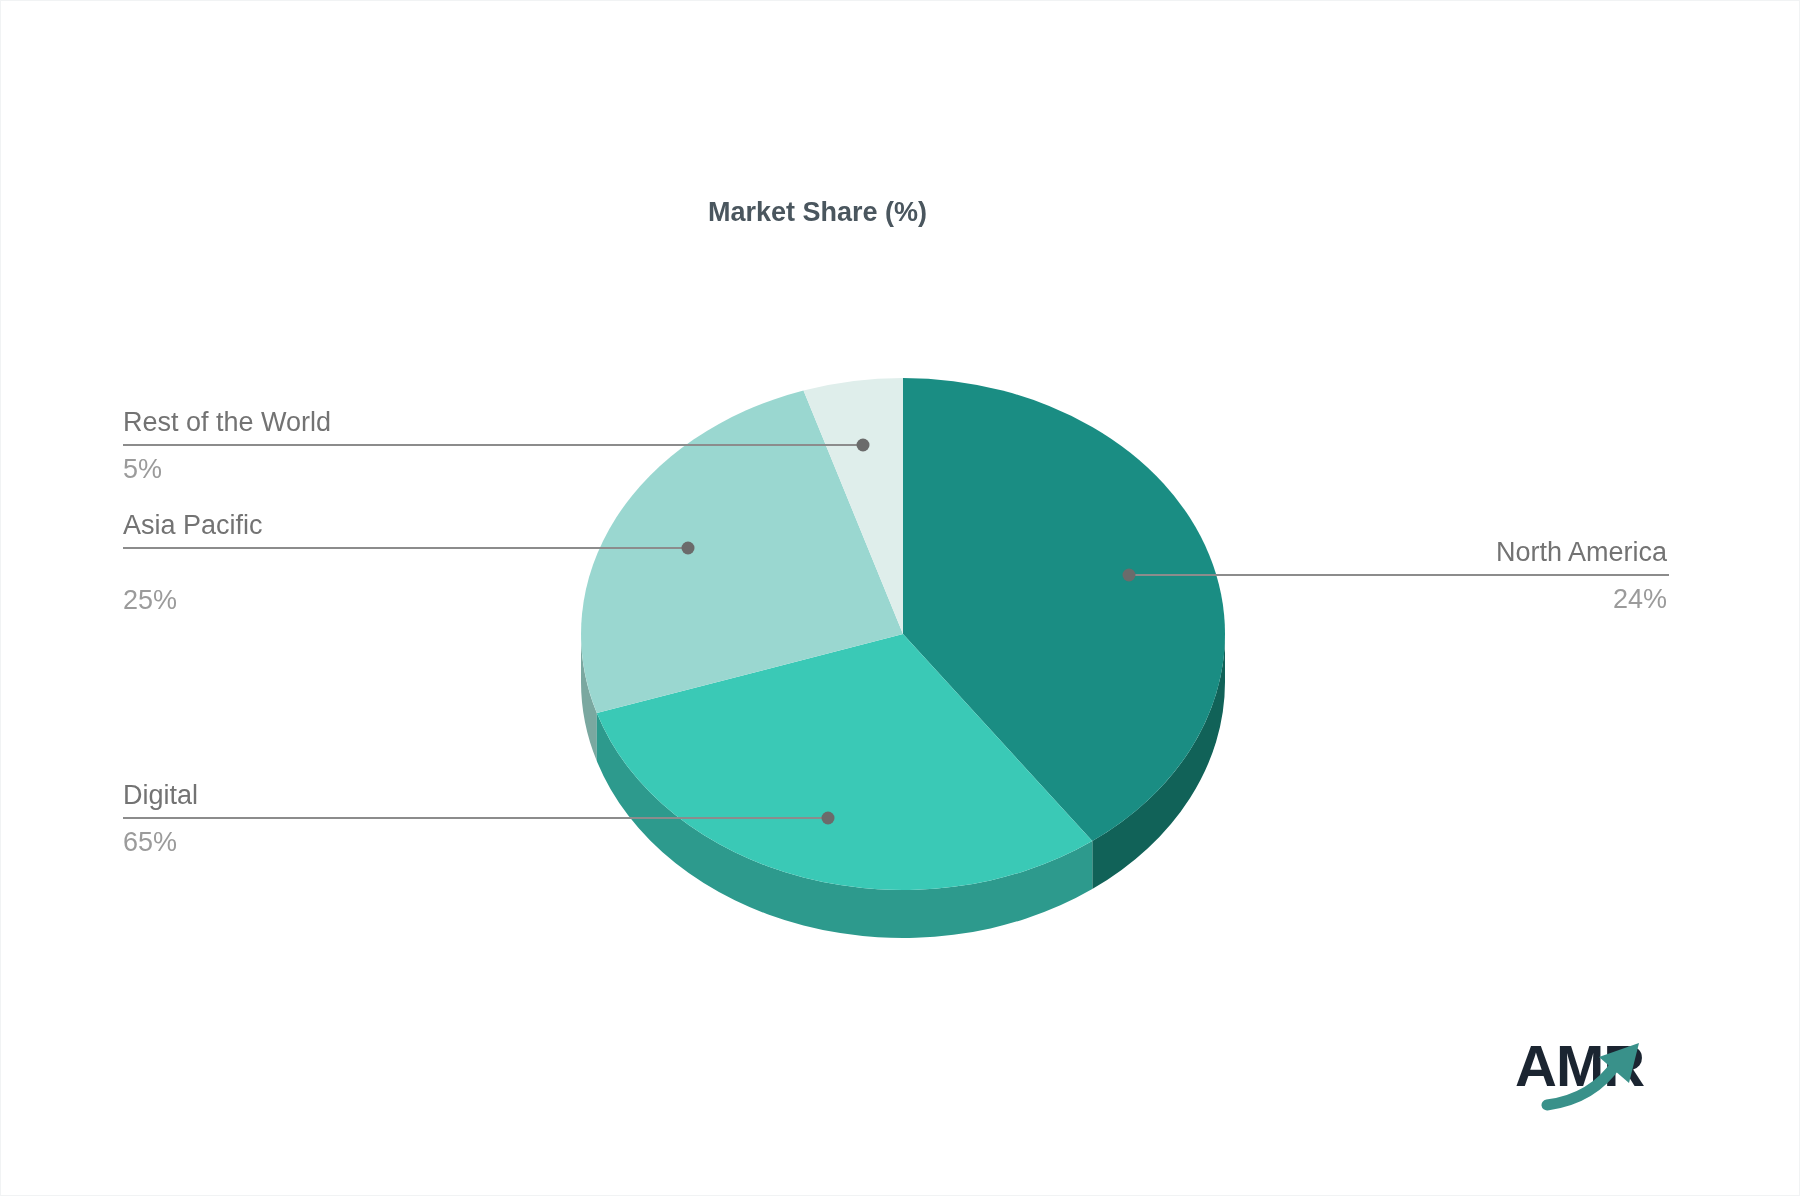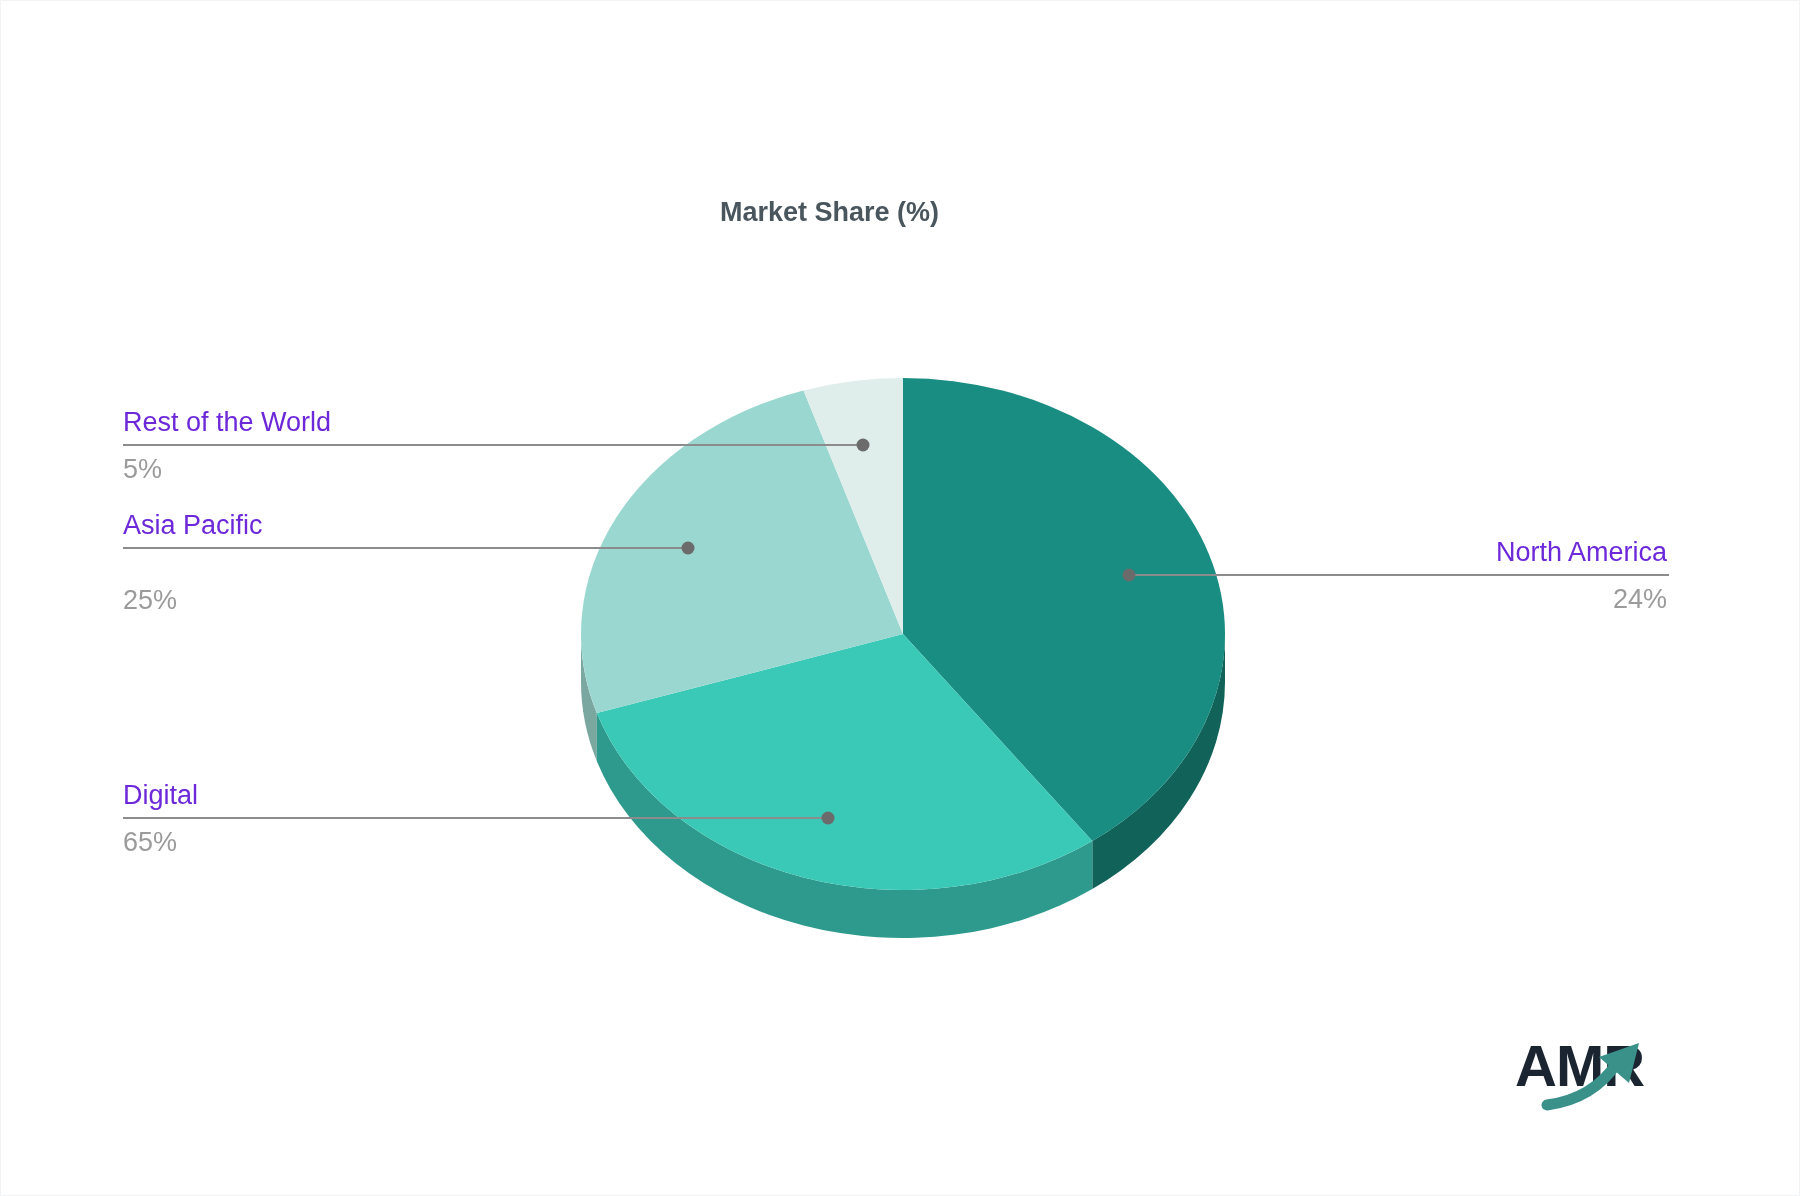--- a/index.html
+++ b/index.html
@@ -12,27 +12,27 @@
     font-family:"Liberation Sans","DejaVu Sans",sans-serif;
     overflow:hidden;
   }
   .chart-title{
     position:absolute;left:0;top:138px;width:1800px;
     text-align:center;
     font-size:35px;font-weight:bold;color:#1c1c1c;
     letter-spacing:0.2px;
   }
   .chart-subtitle{
-    position:absolute;left:12px;top:196px;width:1633px;
+    position:absolute;left:0;top:196px;width:1633px;
     text-align:center;
     font-size:27px;font-weight:bold;color:#4a565e;
   }
   svg.pie-layer{position:absolute;left:0;top:0;}
   .callout-label{
-    position:absolute;font-size:27px;color:#6d28d9;
+    position:absolute;font-size:27px;color:#737373;
     white-space:nowrap;line-height:32px;
   }
   .callout-value{
     position:absolute;font-size:27px;color:#9b9b9b;
     white-space:nowrap;line-height:32px;
   }
   .align-right{}
   .logo-text{
     position:absolute;left:1478px;top:1036px;
     font-size:58px;font-weight:800;color:#1b2531;

